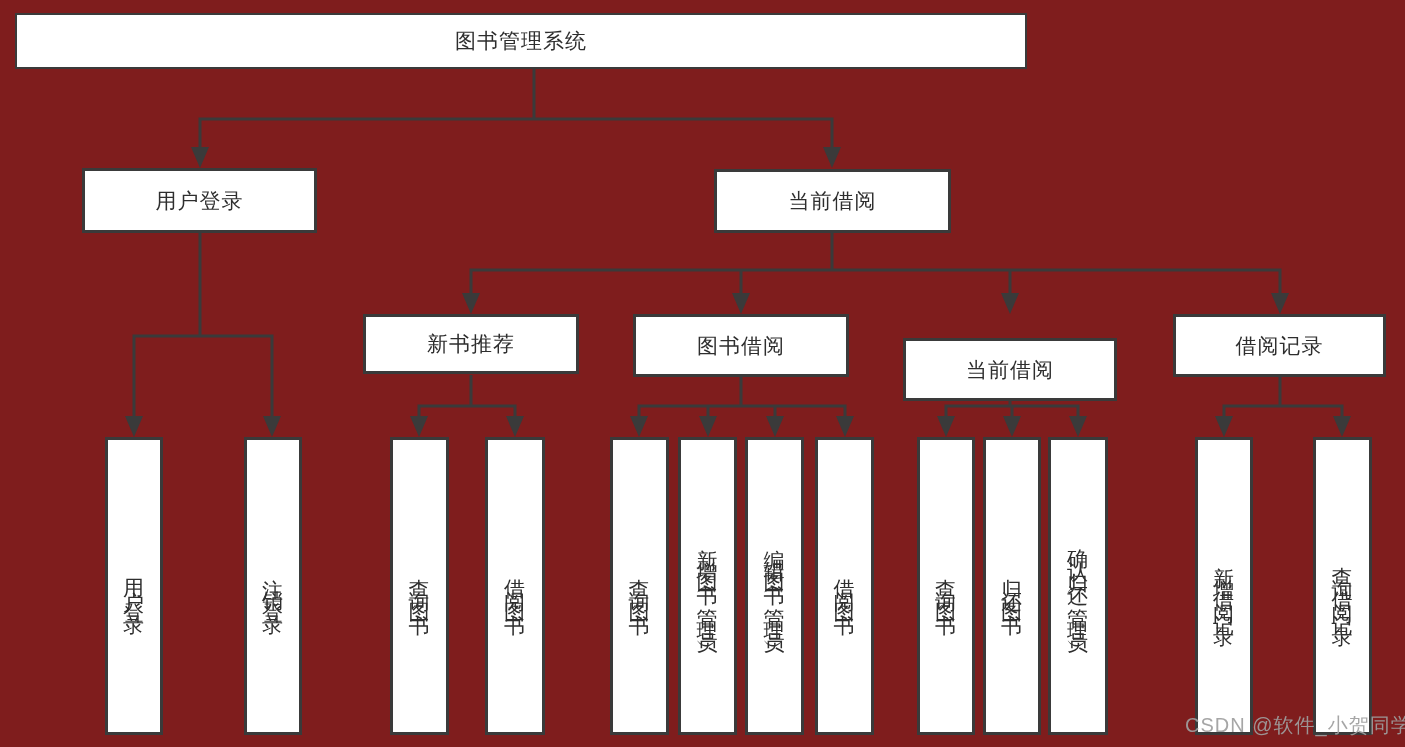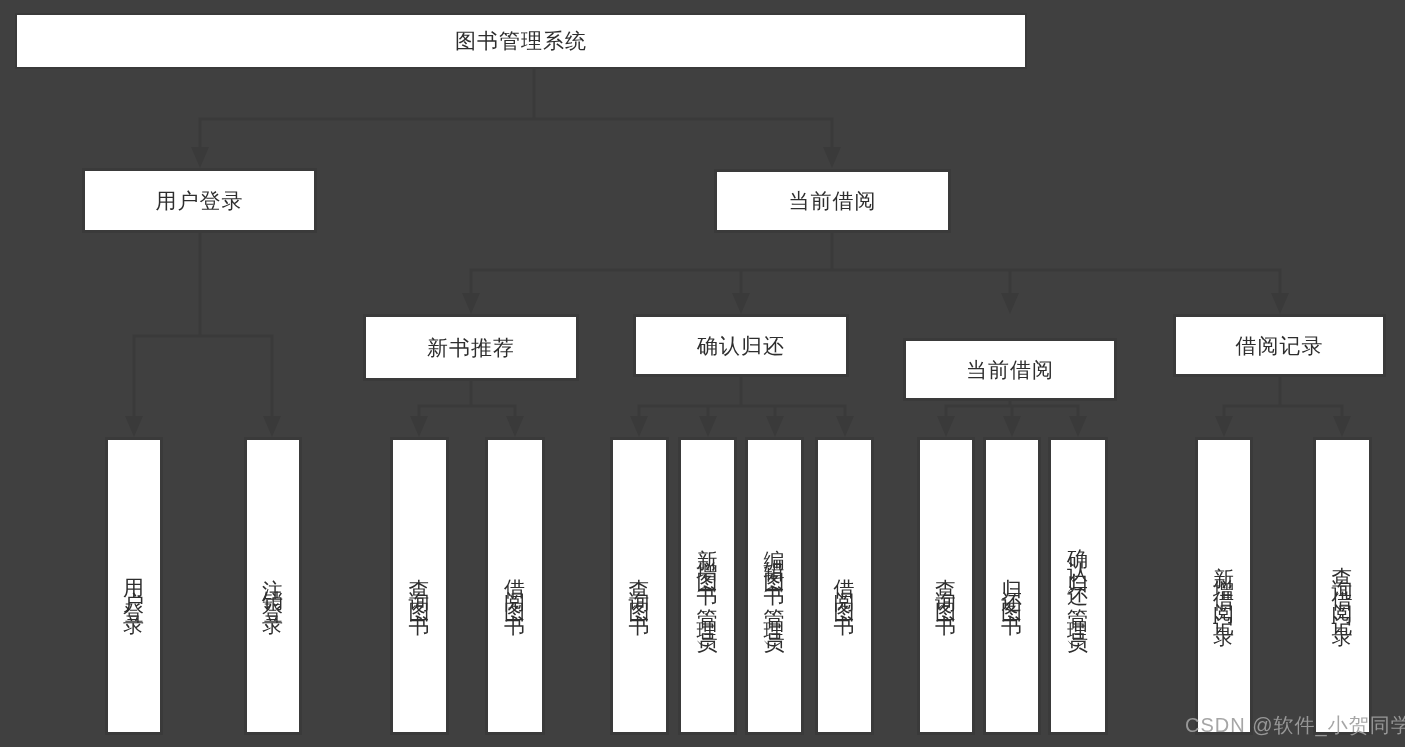--- a/index.html
+++ b/index.html
@@ -1,17 +1,17 @@
 <!DOCTYPE html>
 <html><head>
 <meta charset="utf-8">
 <style>
   html,body{margin:0;padding:0;background:#ffffff;}
   .canvas{
-    position:relative;width:1405px;height:747px;background:#404040;
+    position:relative;width:1405px;height:747px;background:#7f1d1d;
     font-family:"Liberation Sans",sans-serif;color:#2e2e2e;overflow:hidden;
   }
   .connectors{position:absolute;left:0;top:0;}
   .connectors path.l{stroke:#3a3a3a;stroke-width:3;fill:none;}
   .connectors polygon.a{fill:#3a3a3a;stroke:none;}
   .node{
     position:absolute;box-sizing:border-box;background:#ffffff;
     border:3px solid #3a3a3a;display:flex;align-items:center;justify-content:center;
     font-size:21px;letter-spacing:1px;white-space:nowrap;
   }
@@ -77,22 +77,22 @@
     <polygon class="a" points="1069,416 1087,416 1078,437"></polygon>
     <polygon class="a" points="1215,416 1233,416 1224,437"></polygon>
     <polygon class="a" points="1333,416 1351,416 1342,437"></polygon>
   </svg>
 
   <div class="node root" style="left:15px;top:13px;width:1012px;height:56px;">图书管理系统</div>
 
   <div class="node" style="left:82px;top:168px;width:235px;height:65px;">用户登录</div>
   <div class="node" style="left:714px;top:169px;width:237px;height:64px;">当前借阅</div>
 
-  <div class="node" style="left:363px;top:314px;width:216px;height:67px;">新书推荐</div>
-  <div class="node" style="left:633px;top:314px;width:216px;height:63px;">确认归还</div>
+  <div class="node" style="left:363px;top:314px;width:216px;height:60px;">新书推荐</div>
+  <div class="node" style="left:633px;top:314px;width:216px;height:63px;">图书借阅</div>
   <div class="node" style="left:903px;top:314px;width:214px;height:63px;margin-top:24px;">当前借阅</div>
   <div class="node" style="left:1173px;top:314px;width:213px;height:63px;">借阅记录</div>
 
   <div class="node leaf" style="left:105px;top:437px;width:58px;height:298px;">
     <span class="vtext">用户登录</span>
   </div>
   <div class="node leaf" style="left:244px;top:437px;width:58px;height:298px;">
     <span class="vtext">注销登录</span>
   </div>
 

